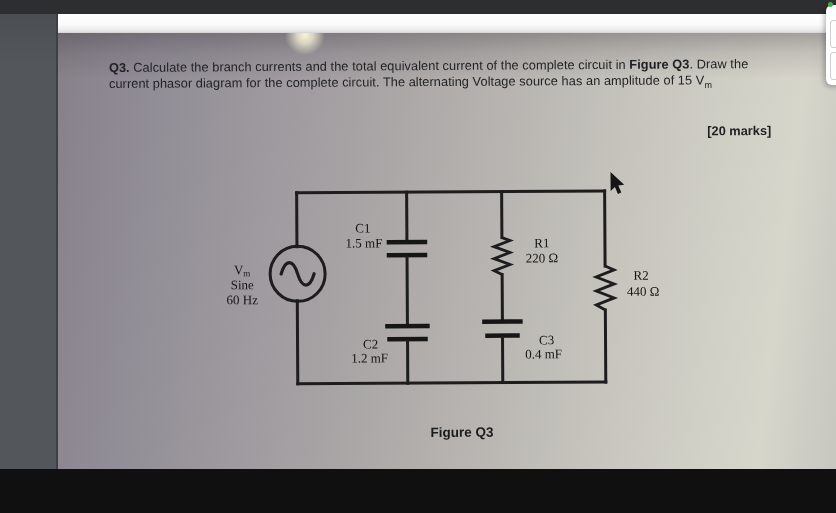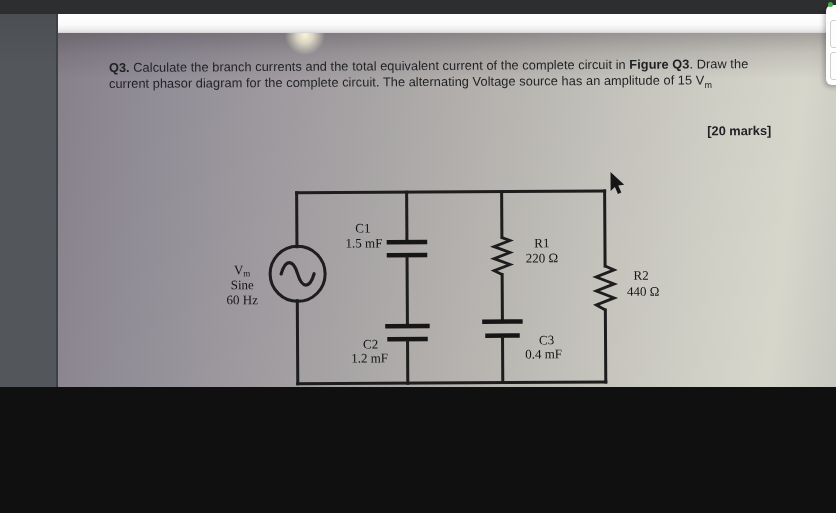--- a/index.html
+++ b/index.html
@@ -1,16 +1,16 @@
 <!DOCTYPE html>
 <html><head>
 <meta charset="utf-8">
 <style>
   html,body{margin:0;padding:0;background:#101010;}
-  #screen{position:relative;width:836px;height:387px;overflow:hidden;
+  #screen{position:relative;width:836px;height:469px;overflow:hidden;
           font-family:"Liberation Sans",sans-serif;background:#1a1a1a;}
 
   
   .top-bar{position:absolute;left:0;top:0;width:836px;height:14px;background:#2c2e30;z-index:3;}
   .side-panel{position:absolute;left:0;top:14px;width:56px;height:499px;
               background:linear-gradient(180deg,#4b4e52 0%,#53565a 10%,#53565a 100%);
               border-right:2px solid #3e4144;z-index:3;}
   .page-top-edge{position:absolute;left:58px;top:14px;width:778px;height:19px;
               background:linear-gradient(180deg,#ffffff 0%,#fbfbfb 55%,#e7e7e7 90%,#d2d2d2 100%);z-index:2;}
 

